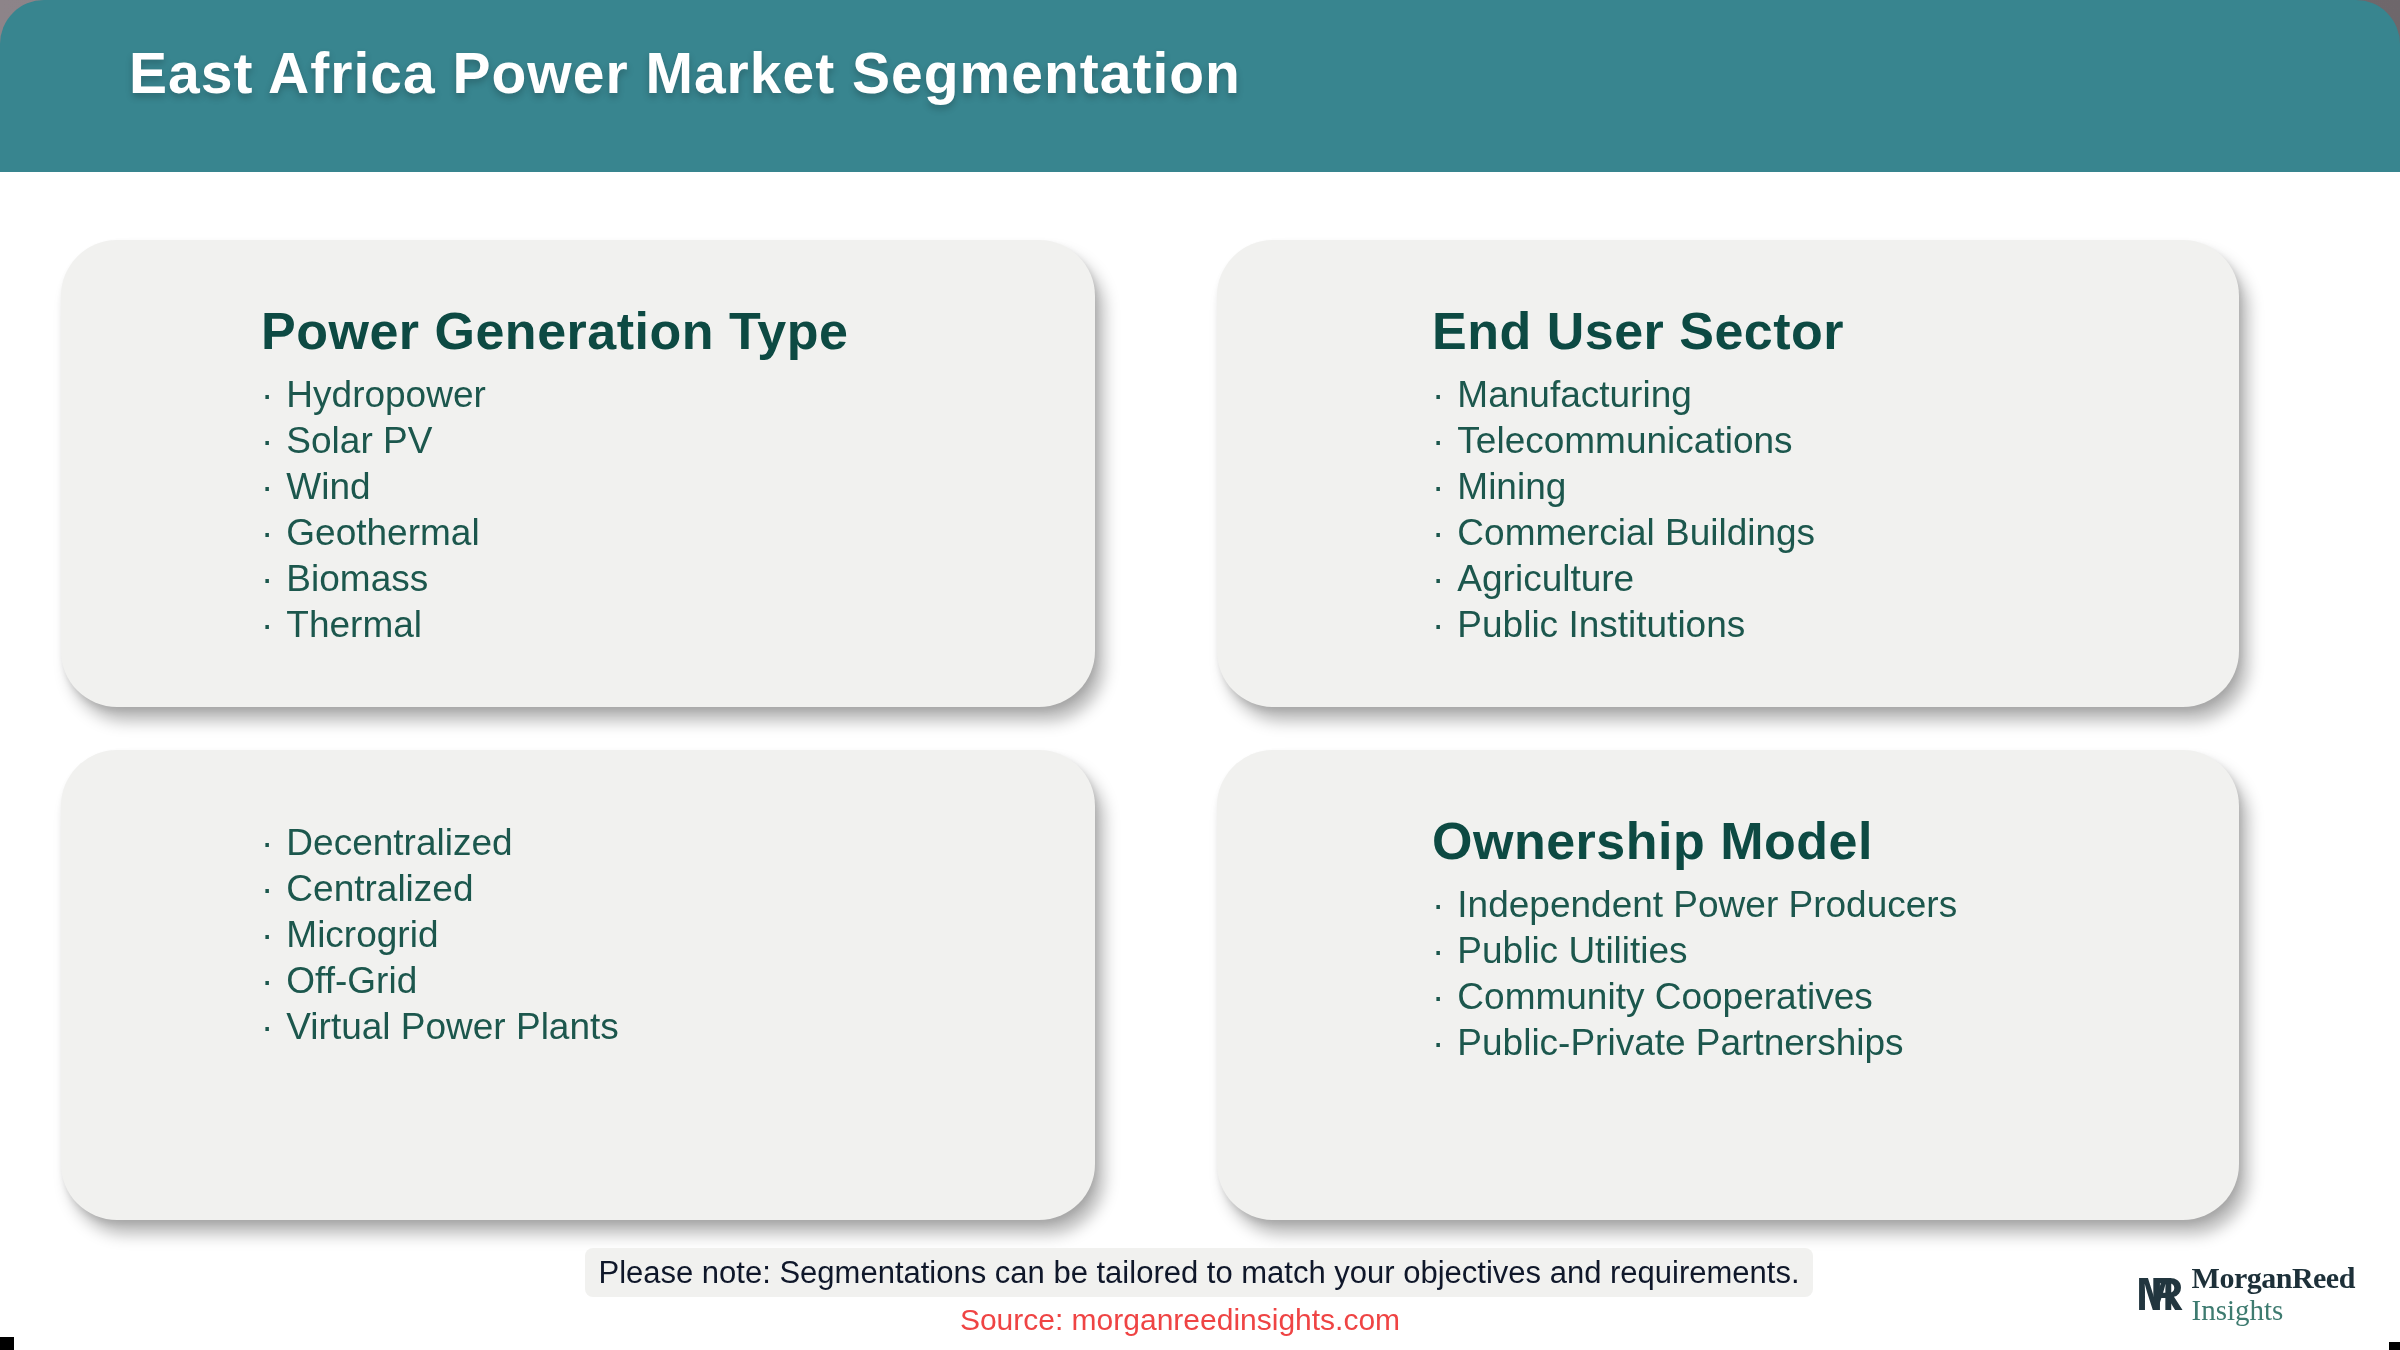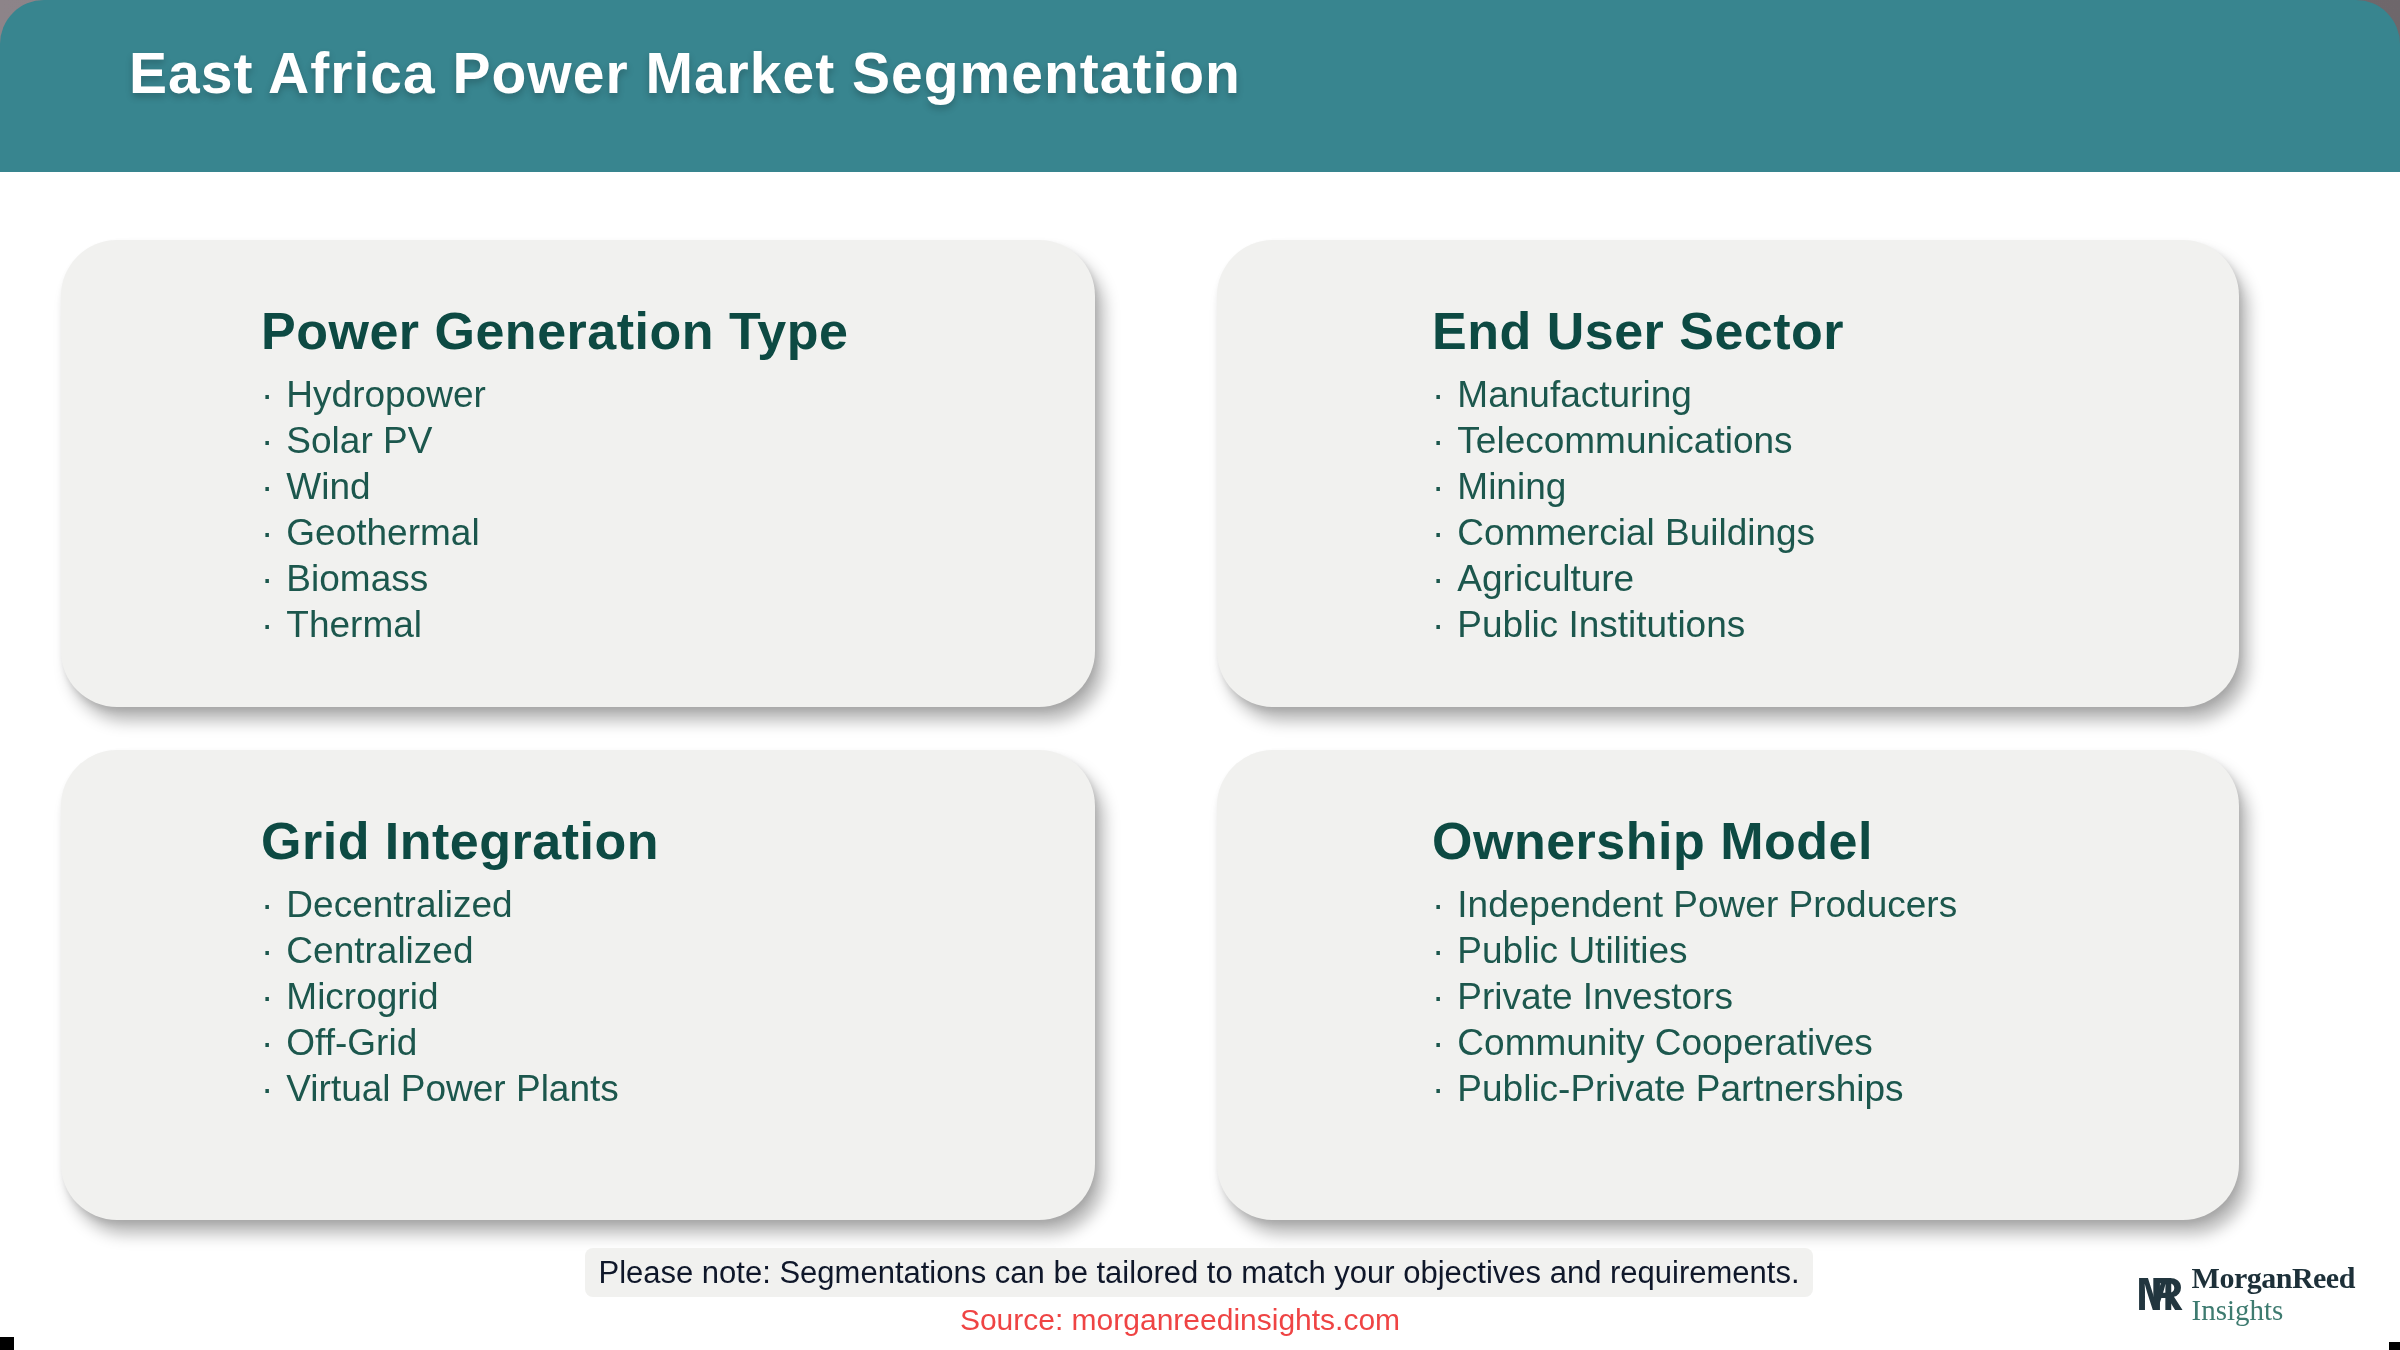--- a/index.html
+++ b/index.html
@@ -102,36 +102,34 @@
         <li>Manufacturing</li>
         <li>Telecommunications</li>
         <li>Mining</li>
         <li>Commercial Buildings</li>
         <li>Agriculture</li>
         <li>Public Institutions</li>
       </ul>
   </section>
 
   <section class="card c3">
-    <h2>Grid Integration</h2>
     <ul>
         <li>Decentralized</li>
         <li>Centralized</li>
         <li>Microgrid</li>
         <li>Off-Grid</li>
         <li>Virtual Power Plants</li>
       </ul>
   </section>
 
   <section class="card c4">
     <h2>Ownership Model</h2>
     <ul>
         <li>Independent Power Producers</li>
         <li>Public Utilities</li>
-        <li>Private Investors</li>
         <li>Community Cooperatives</li>
         <li>Public-Private Partnerships</li>
       </ul>
   </section>
 
   <div class="note">
     <span>Please note: Segmentations can be tailored to match your objectives and requirements.</span>
   </div>
 
   <div class="source">Source: morganreedinsights.com</div>

